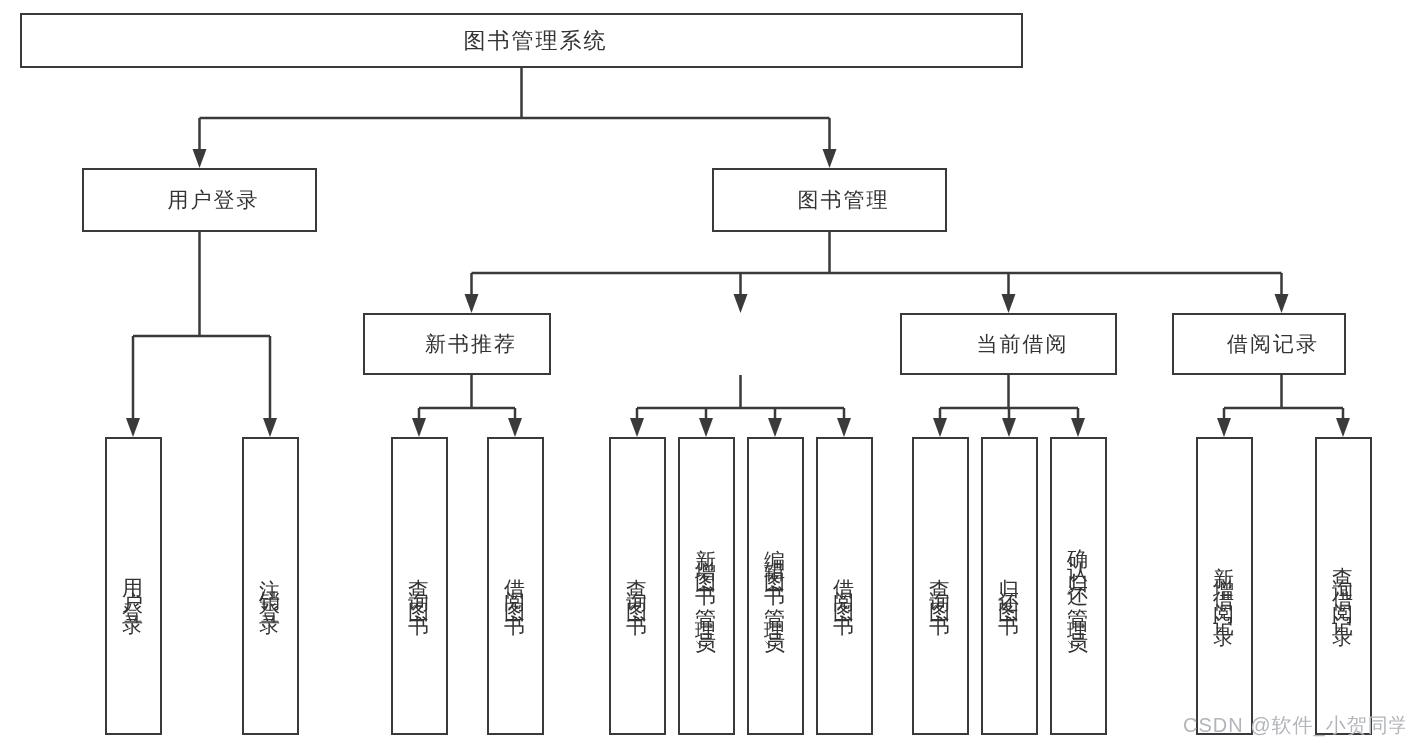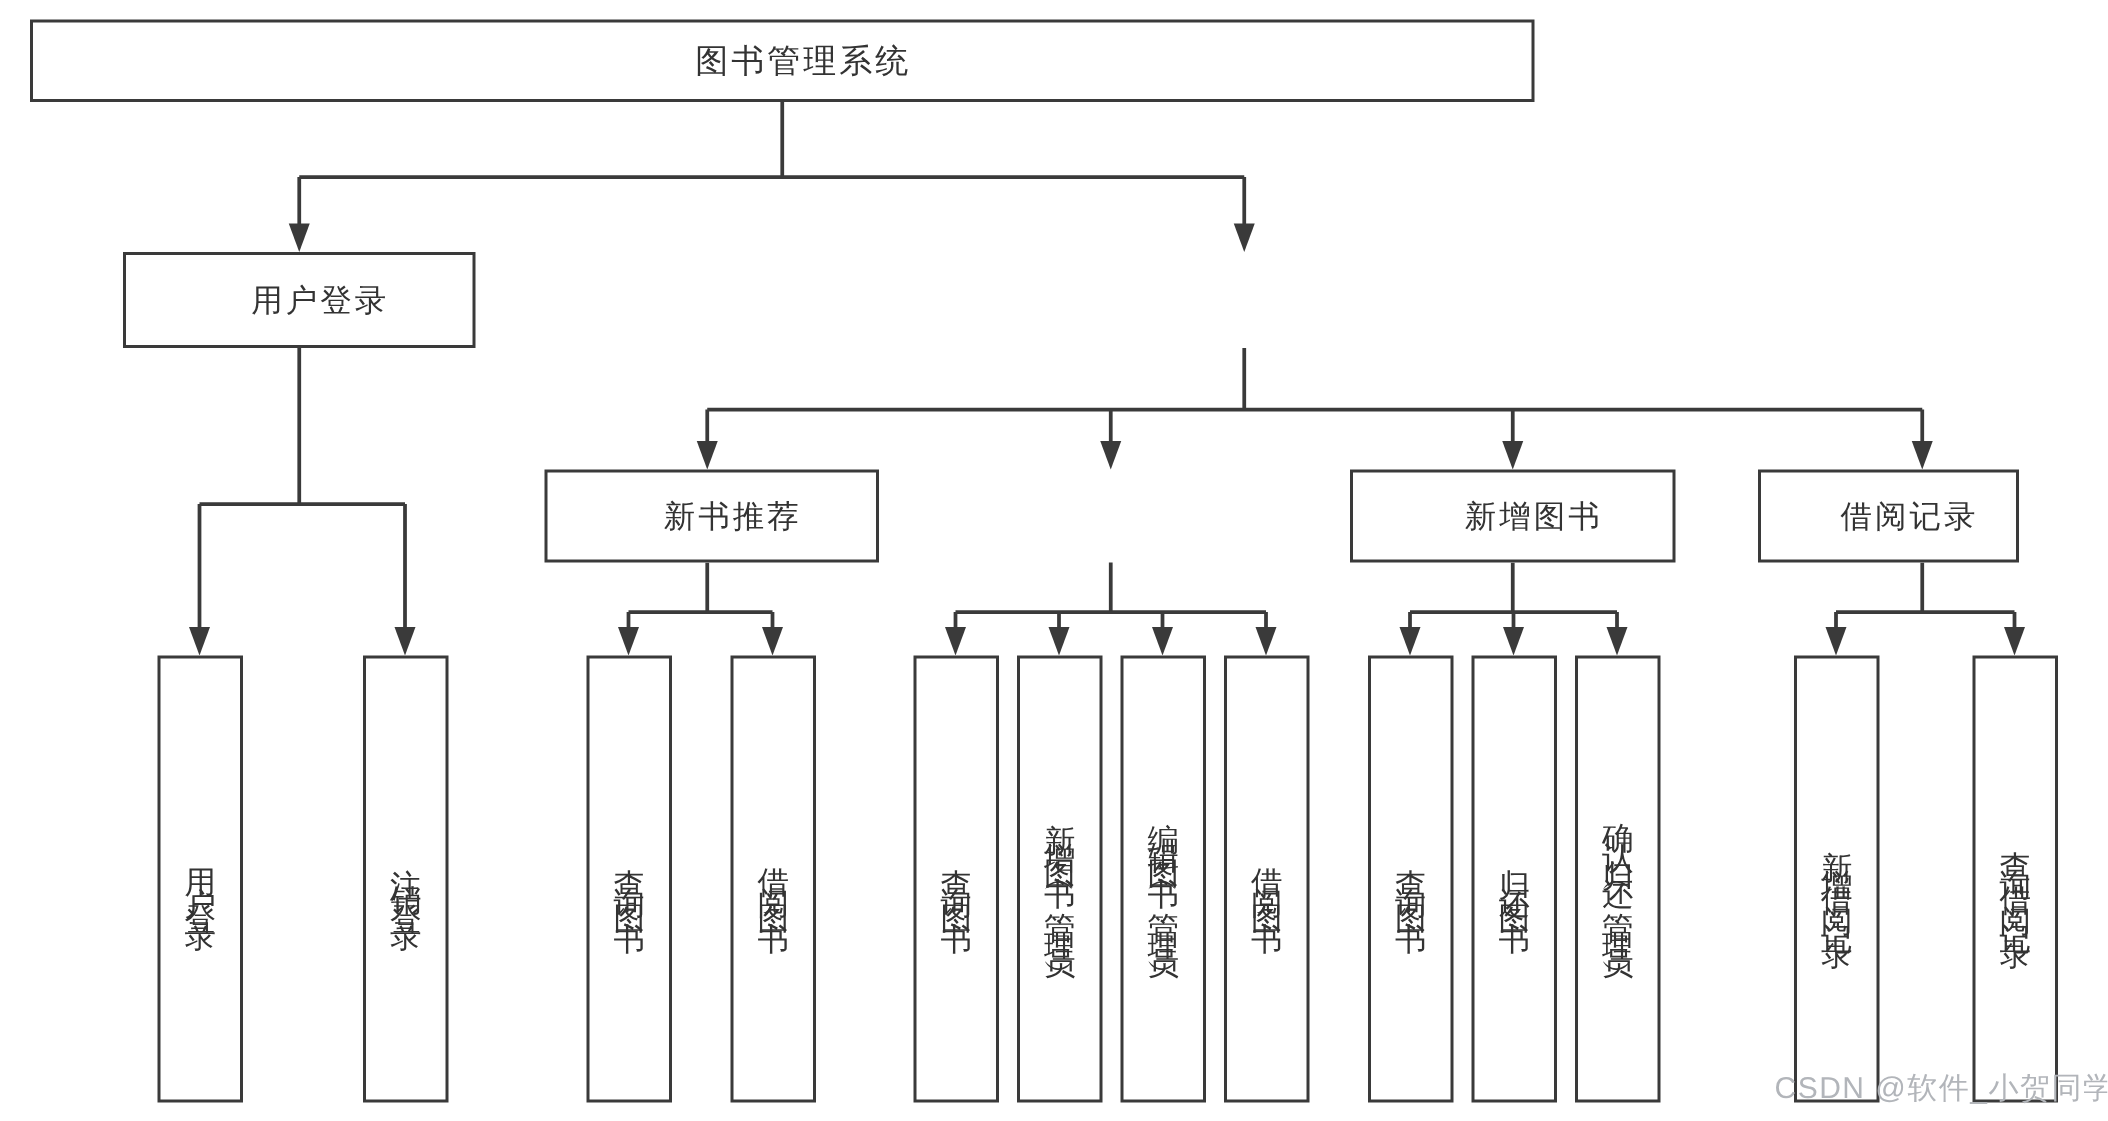--- a/index.html
+++ b/index.html
@@ -89,26 +89,29 @@
     <polygon points="1336,418 1350,418 1343,437"></polygon>
   </svg>
 
   <div class="box h-box root-box" style="left:20px;top:13px;width:1003px;height:55px;">
     <span>图书管理系统</span>
   </div>
 
   <div class="box h-box" style="left:82px;top:168px;width:235px;height:64px;">
     <span>用户登录</span>
   </div>
+  <div class="box h-box" style="left:712px;top:168px;width:235px;height:64px;">
+    <span>图书管理</span>
+  </div>
 
-  <div class="box h-box" style="left:363px;top:313px;width:223px;height:62px;">
+  <div class="box h-box" style="left:363px;top:313px;width:188px;height:62px;">
     <span>新书推荐</span>
   </div>
   <div class="box h-box" style="left:900px;top:313px;width:217px;height:62px;">
-    <span>新增图书</span>
+    <span>当前借阅</span>
   </div>
   <div class="box h-box" style="left:1172px;top:313px;width:174px;height:62px;">
     <span>借阅记录</span>
   </div>
 
   <div class="box v-box" style="left:104.5px;top:437px;width:57px;height:298px;">
     <span>用户登录</span>
   </div>
   <div class="box v-box" style="left:241.5px;top:437px;width:57px;height:298px;">
     <span>注销登录</span>

